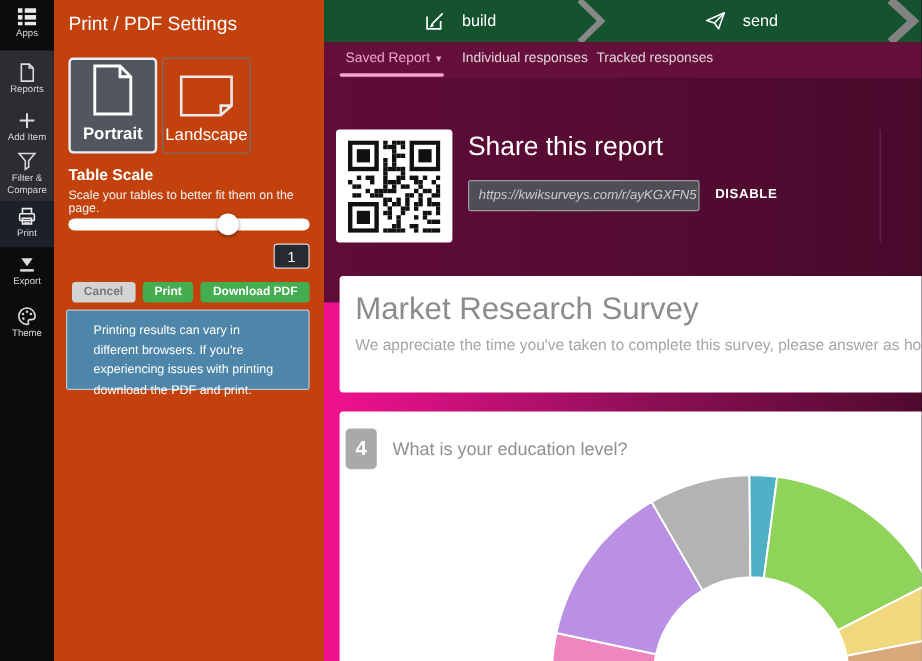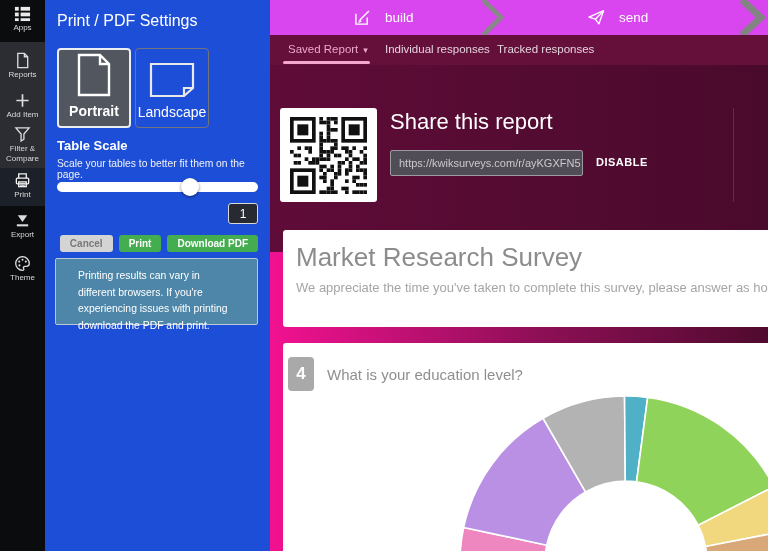--- a/index.html
+++ b/index.html
@@ -9,21 +9,21 @@
   
   .sidebar { position:absolute; left:0; top:0; width:45px; height:551px; background:#0b0c0e; z-index:40; }
   .sb-block-gray  { position:absolute; left:0; top:42px;  width:45px; height:126px; background:#2b2d33; }
   .sb-block-print { position:absolute; left:0; top:168px; width:45px; height:38px;  background:#1c2028; }
   .sb-item { position:absolute; left:0; width:45px; display:flex; flex-direction:column;
              align-items:center; gap:1px; cursor:pointer; }
   .sb-item svg { width:17px; height:17px; }
   .sb-label { font-size:8px; color:#d9d9d9; text-align:center; line-height:1.25; }
 
   
-  .panel { position:absolute; left:45px; top:0; width:225px; height:551px; background:#1d4ed8; z-index:30; color:#fff; }
+  .panel { position:absolute; left:45px; top:0; width:225px; height:551px; background:#c2410c; z-index:30; color:#fff; }
   .panel-title { position:absolute; left:12px; top:12px; font-size:16px; font-weight:500; color:#fff; }
   .orient-btn { position:absolute; top:48px; height:80px; width:74px; border-radius:4px;
                 display:flex; flex-direction:column; align-items:center; justify-content:flex-end;
                 padding-bottom:7px; gap:6px; cursor:pointer; }
   .orient-btn.portrait  { left:12px; background:#51565f; border:2px solid #eceff1; }
   .orient-btn.landscape { left:90px; background:transparent; border:1px solid #70747c; }
   .orient-label { font-size:14px; color:#fff; }
   .orient-btn.portrait .orient-label { font-weight:700; }
   .scale-head { position:absolute; left:12px; top:138px; font-size:13px; font-weight:700; color:#fff; }
   .scale-desc { position:absolute; left:12px; top:158px; width:205px; font-size:10.3px; color:#f2f2f2; }
@@ -40,42 +40,42 @@
   .pbtn.cancel   { background:#d4d4d4; color:#787878; }
   .pbtn.green    { background:#43ad4f; color:#fff; }
   .panel-note { position:absolute; left:10px; top:258px; width:203px; height:67px; background:#4d86a8;
                 border:1px solid #b7c9d6; border-radius:2px; padding:9px 22px; font-size:10.4px;
                 line-height:1.6; color:#fff; }
 
   
   .main { position:absolute; left:270px; top:0; width:498px; height:551px; background:#4f0a2d; }
 
   
-  .steps-bar { position:absolute; left:0; top:0; width:498px; height:35px; background:#d946ef; }
+  .steps-bar { position:absolute; left:0; top:0; width:498px; height:35px; background:#14532d; }
   .step { position:absolute; top:0; height:35px; display:flex; align-items:center; gap:14px; cursor:pointer; }
   .step svg { width:17px; height:17px; }
   .step-label { font-size:13.5px; color:#fff; }
   .chev { position:absolute; top:0; }
 
   
   .tabs-bar { position:absolute; left:0; top:35px; width:498px; height:30px; background:#650f3b; }
   .rtab { position:absolute; top:8px; font-size:11.5px; color:#e3d4dc; cursor:pointer; white-space:nowrap; }
   .rtab.active { color:#eda7cc; }
   .rtab .caret { font-size:9px; margin-left:5px; }
   .tab-underline { position:absolute; left:13px; top:26px; width:87px; height:3px; background:#f2a6d0; border-radius:2px; }
 
   
   .share-band { position:absolute; left:0; top:65px; width:498px; height:187px;
                 background:linear-gradient(90deg,#5f0c38 0%,#4a0a2c 100%); }
   .qr-card { position:absolute; left:10px; top:43px; width:97px; height:94px; background:#fff;
              border-radius:3px; display:flex; align-items:center; justify-content:center; }
   .share-heading { position:absolute; left:120px; top:44px; font-size:22px; font-weight:400; color:#fff; }
   .link-box { position:absolute; left:120px; top:85px; width:193px; height:26px; background:#514d56;
               border:1px solid #9d99a1; border-radius:2px; color:#cbc9ce; font-size:11px;
-              display:flex; align-items:center; padding:0 8px; white-space:nowrap; overflow:hidden; cursor:text; }
+              display:flex; align-items:center; padding:0 8px; white-space:nowrap; overflow:hidden; cursor:text;font-style:italic; }
   .disable-btn { position:absolute; left:326px; top:91px; font-size:11px; font-weight:700; color:#fff;
                  letter-spacing:.5px; cursor:pointer; }
   .share-divider { position:absolute; left:463px; top:43px; width:1px; height:94px; background:rgba(255,255,255,.14); }
 
   
   .content-bg { position:absolute; left:0; top:252px; width:498px; height:299px;
                 background:linear-gradient(90deg,#f21191 0%,#8c0f55 55%,#500a2e 100%); }
 
   .card { position:absolute; left:13px; width:520px; background:#fff; border-radius:3px; }
   .survey-card { top:230px; height:97px; }

